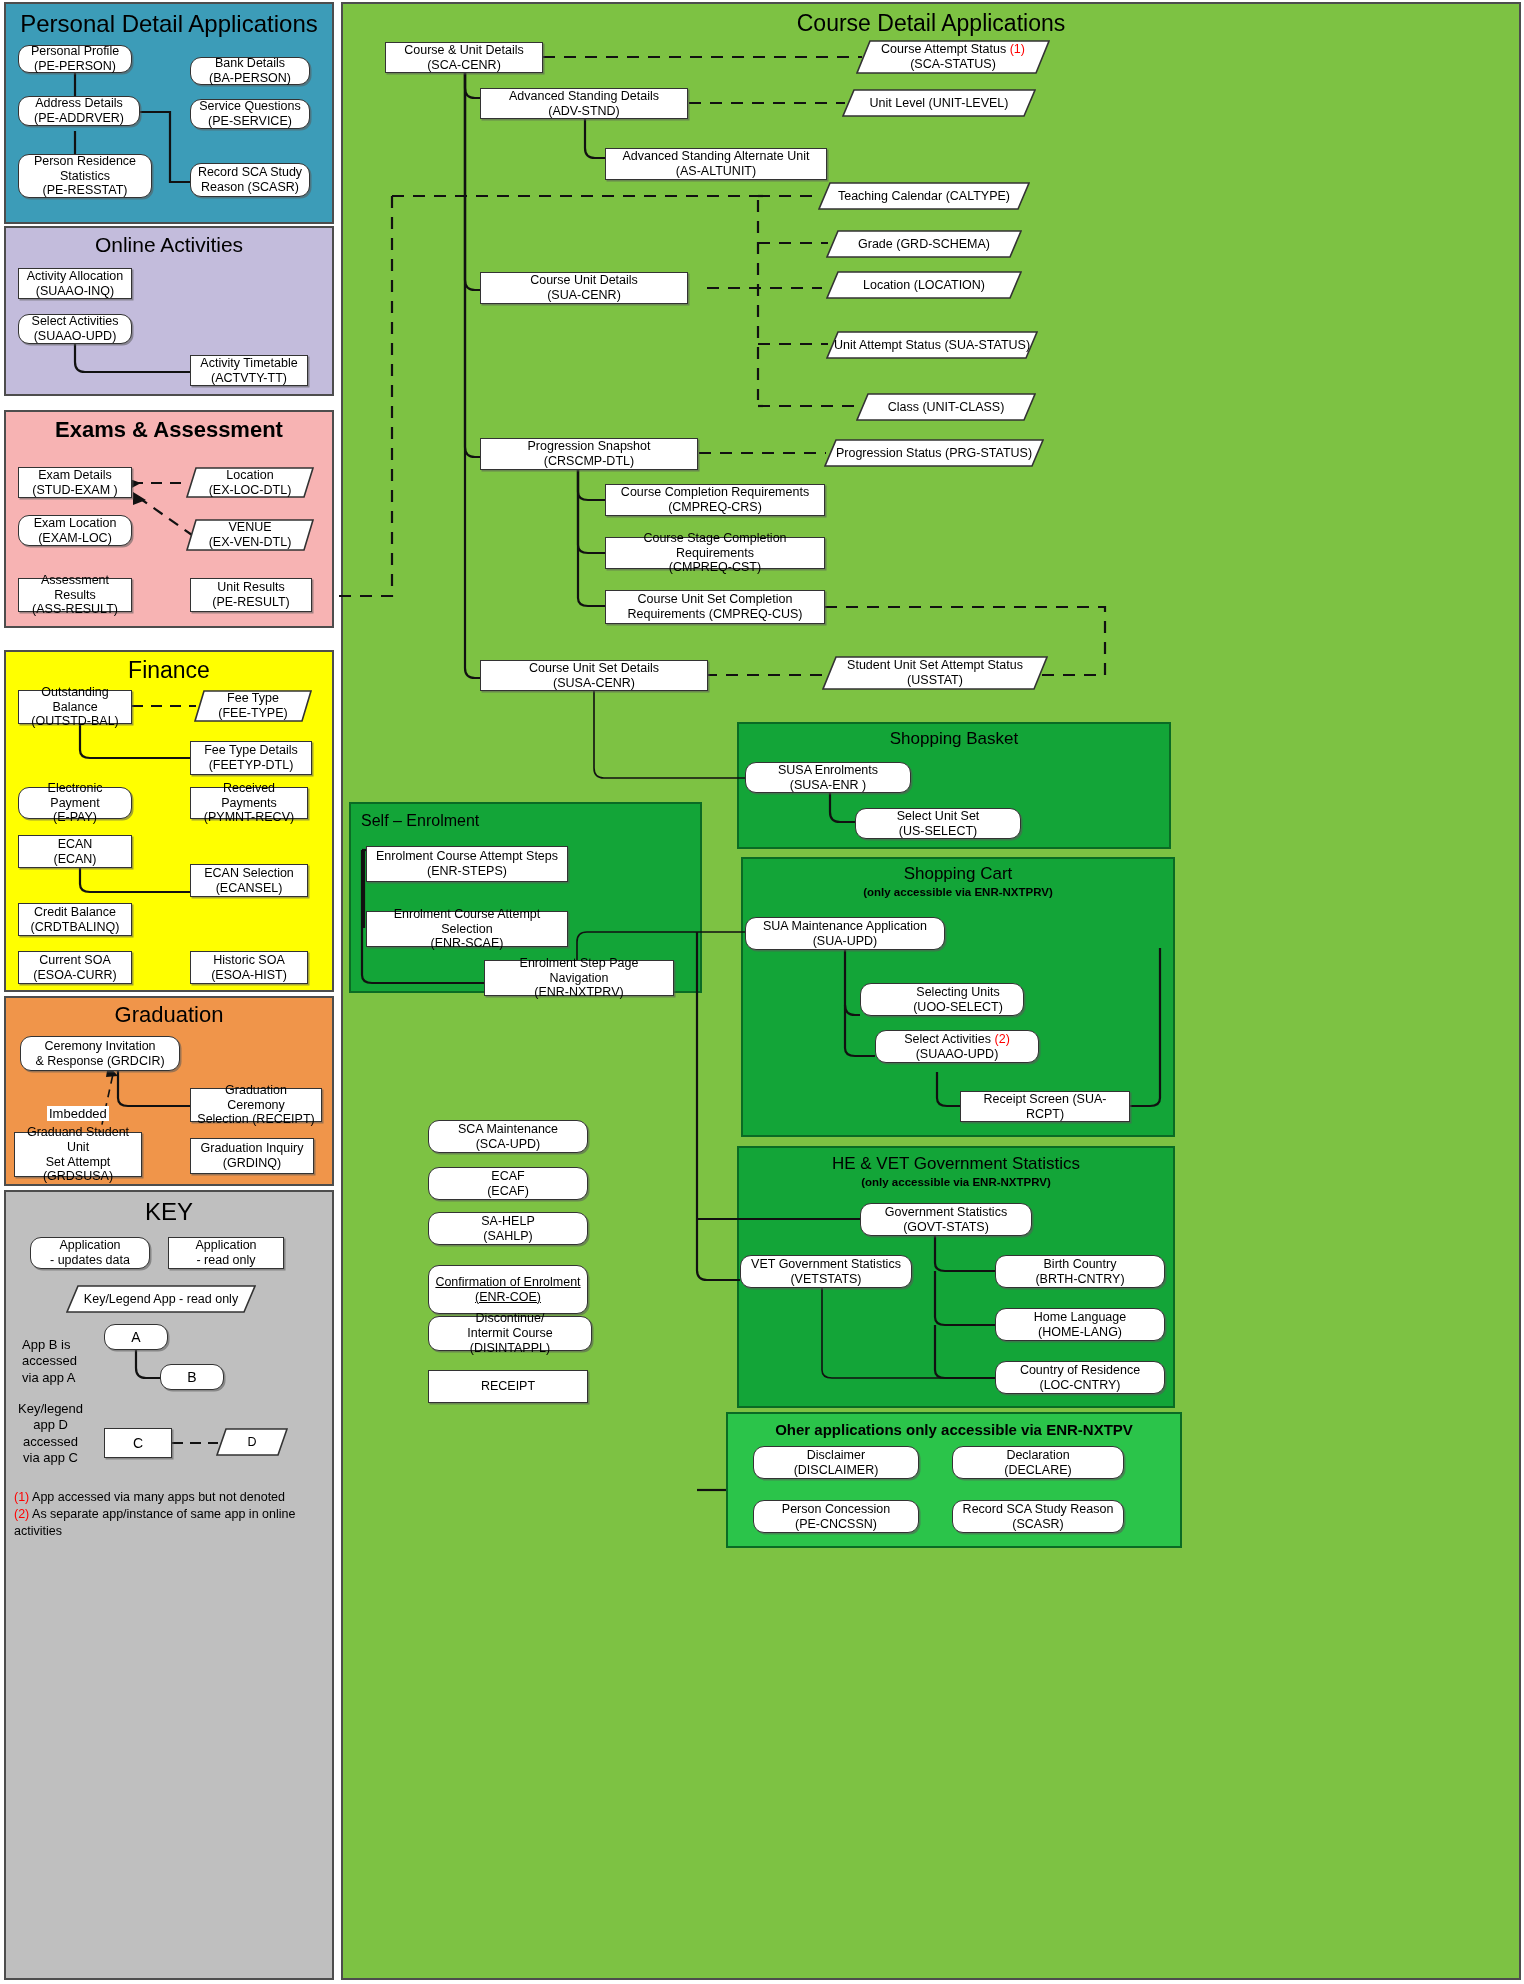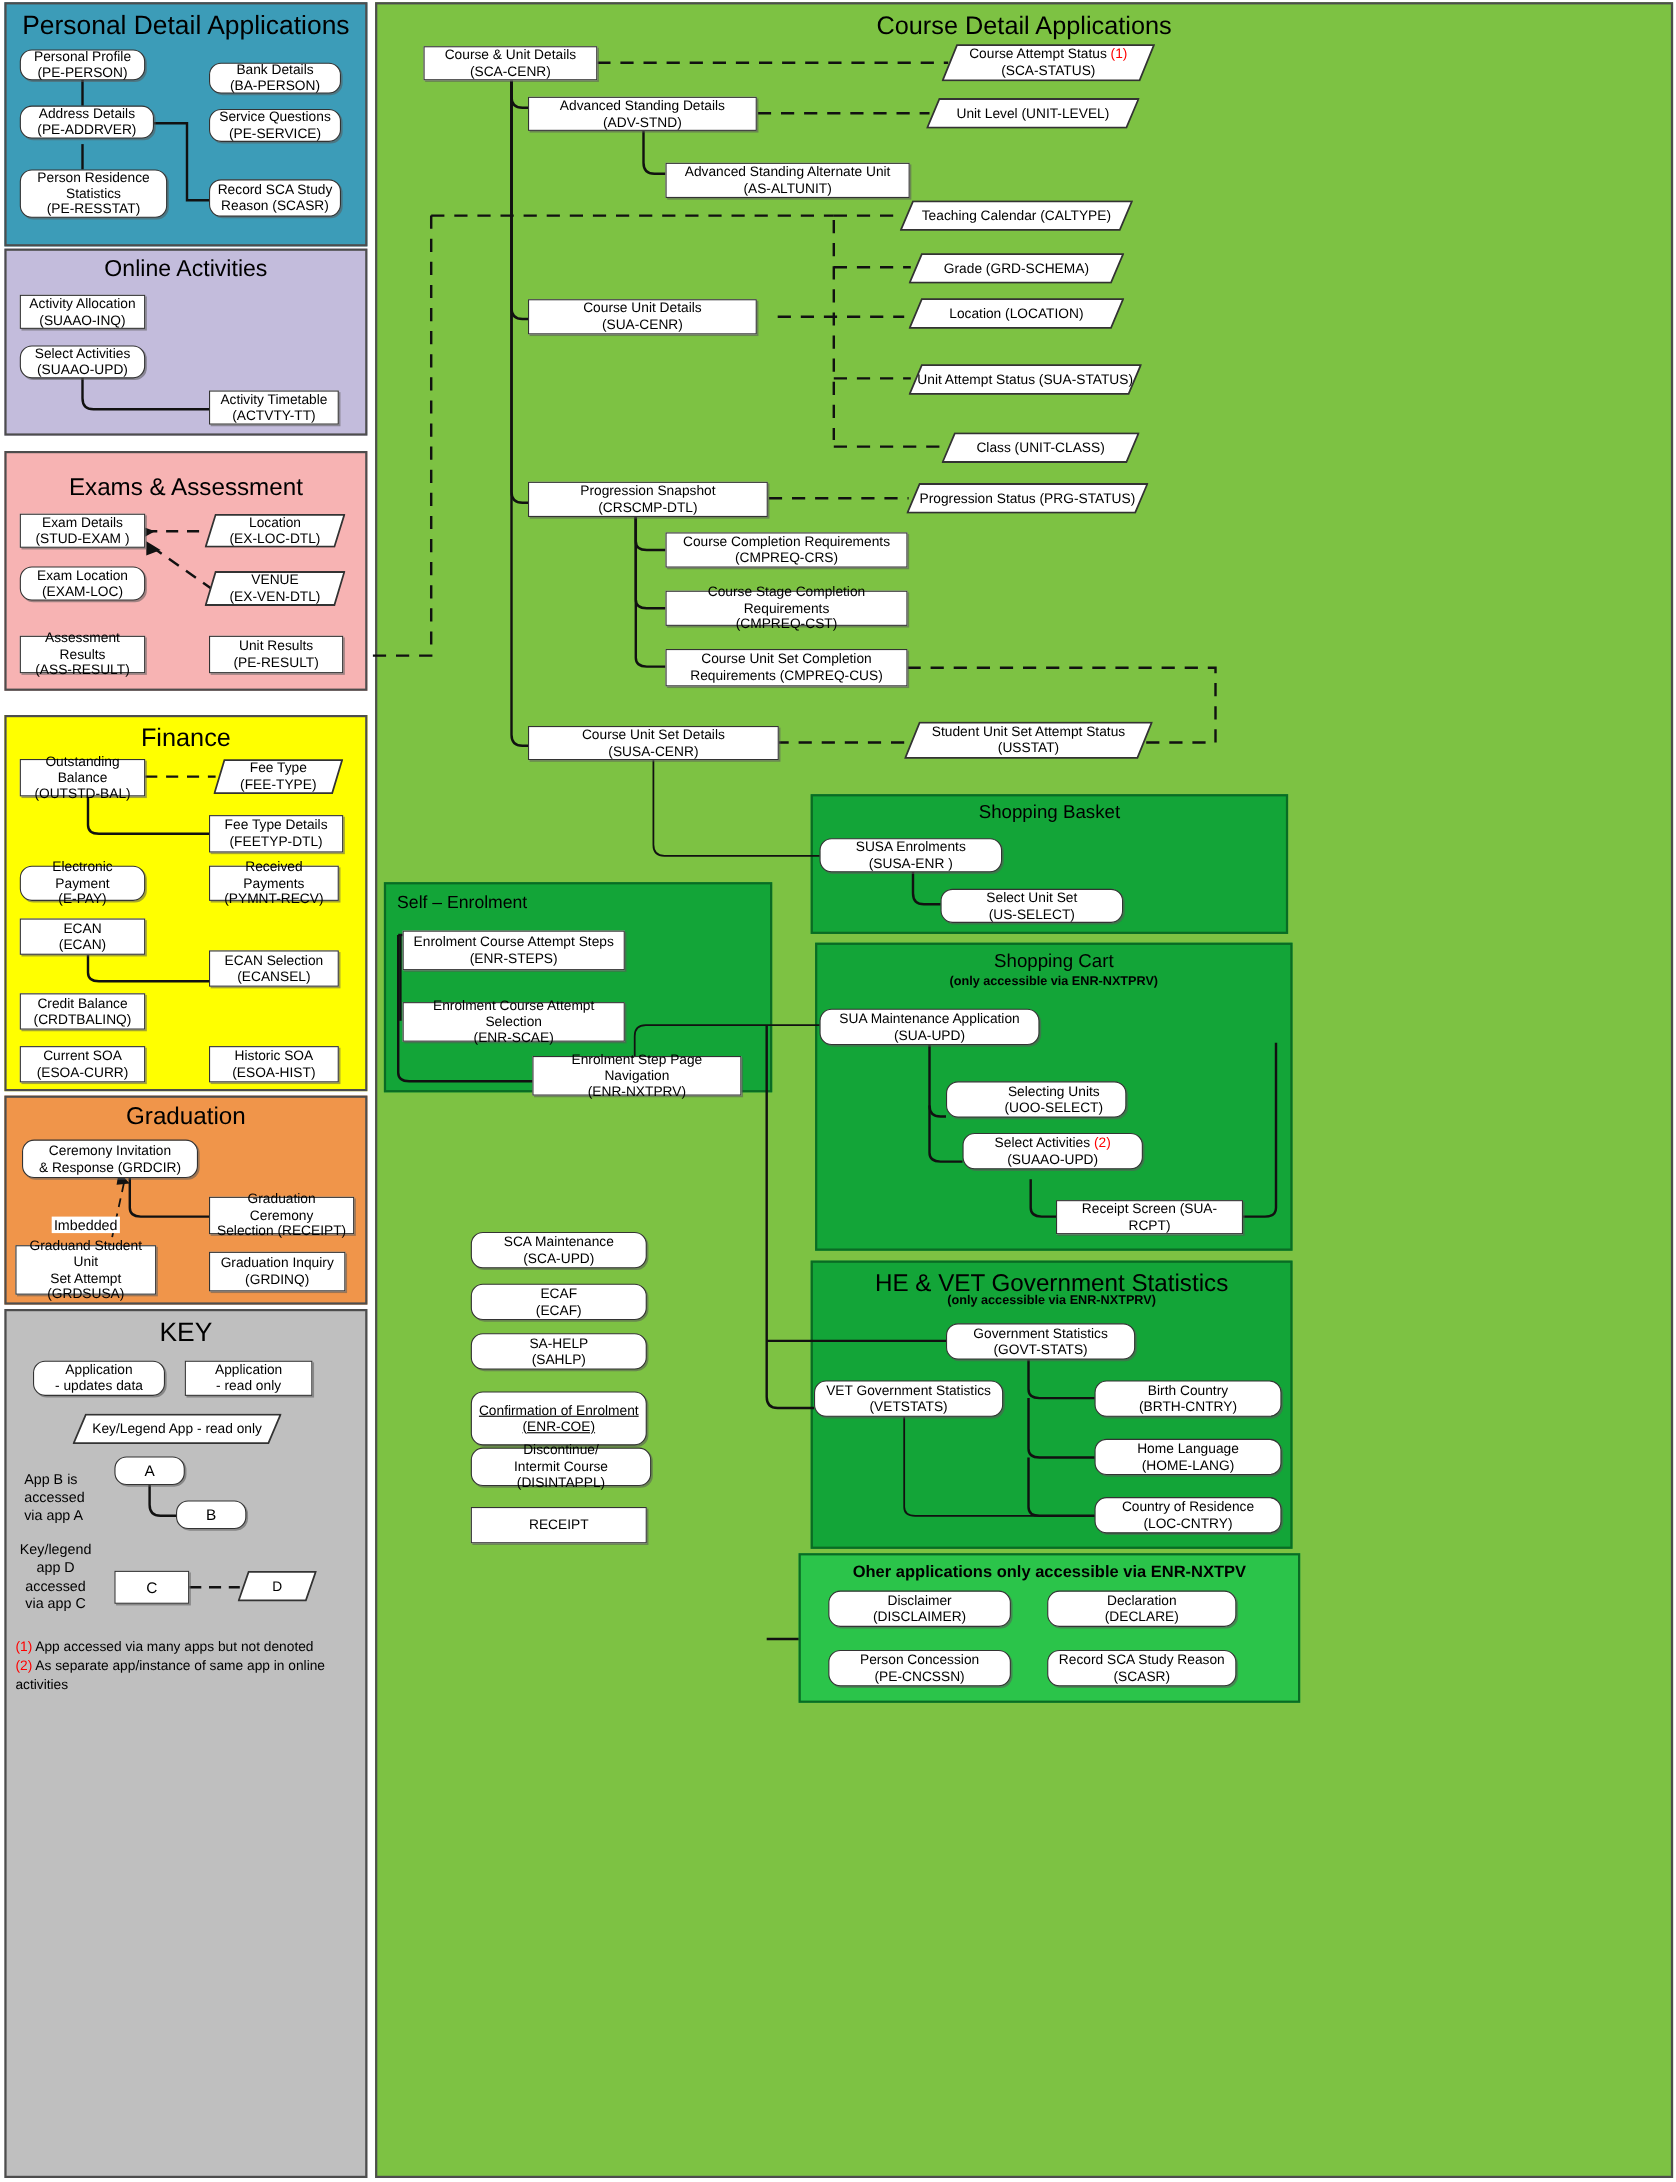--- a/index.html
+++ b/index.html
@@ -32,21 +32,21 @@
 
   <div class="panel" style="left:4px;top:2px;width:330px;height:222px;background:#3C9CB8;">
     <div class="panel-title" style="top:6px;font-size:24px;">Personal Detail Applications</div>
   </div>
 
   <div class="panel" style="left:4px;top:226px;width:330px;height:170px;background:#C3BCDC;">
     <div class="panel-title" style="top:5px;font-size:21px;">Online Activities</div>
   </div>
 
   <div class="panel" style="left:4px;top:410px;width:330px;height:218px;background:#F7B3B3;">
-    <div class="panel-title" style="top:18px;font-size:22px;">Exams &amp; Assessment</div>
+    <div class="panel-title" style="top:5px;font-size:22px;font-weight:bold;">Exams &amp; Assessment</div>
   </div>
 
   <div class="panel" style="left:4px;top:650px;width:330px;height:342px;background:#FFFF00;">
     <div class="panel-title" style="top:5px;font-size:23px;">Finance</div>
   </div>
 
   <div class="panel" style="left:4px;top:1190px;width:330px;height:790px;background:#BFBFBF;">
     <div class="panel-title" style="top:6px;font-size:24px;">KEY</div>
   </div>
 
@@ -65,21 +65,21 @@
   <div class="panel" style="left:741px;top:857px;width:434px;height:280px;background:#13A538;border-color:#0a6b24;">
     <div class="panel-title" style="top:5px;font-size:17px;">Shopping Cart</div>
     <div class="panel-sub" style="top:27px;">(only accessible via ENR-NXTPRV)</div>
   </div>
 
   <div class="panel" style="left:349px;top:802px;width:353px;height:191px;background:#13A538;border-color:#0a6b24;">
     <div class="panel-title" style="top:8px;left:10px;right:auto;text-align:left;font-size:16px;">Self – Enrolment</div>
   </div>
 
   <div class="panel" style="left:737px;top:1146px;width:438px;height:262px;background:#13A538;border-color:#0a6b24;">
-    <div class="panel-title" style="top:6px;font-size:22px;">HE &amp; VET Government Statistics</div>
+    <div class="panel-title" style="top:6px;font-size:17px;">HE &amp; VET Government Statistics</div>
     <div class="panel-sub" style="top:28px;">(only accessible via ENR-NXTPRV)</div>
   </div>
 
   <div class="panel" style="left:726px;top:1412px;width:456px;height:136px;background:#2BC44A;border-color:#0a6b24;">
     <div class="panel-title" style="top:7px;font-size:15px;font-weight:bold;">Oher applications only accessible via ENR-NXTPV</div>
   </div>
 
   <svg class="edges" viewBox="0 0 1524 1984">
     <g fill="none" stroke="#111" stroke-width="2.2">
 

